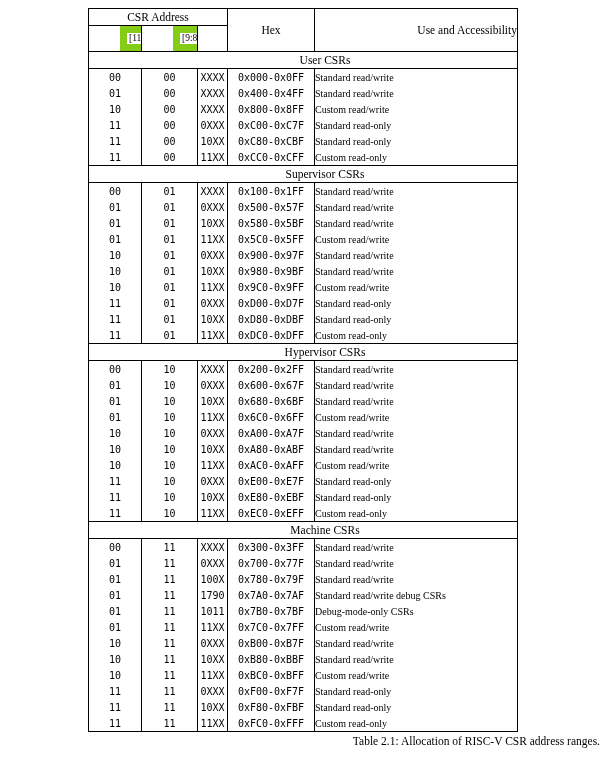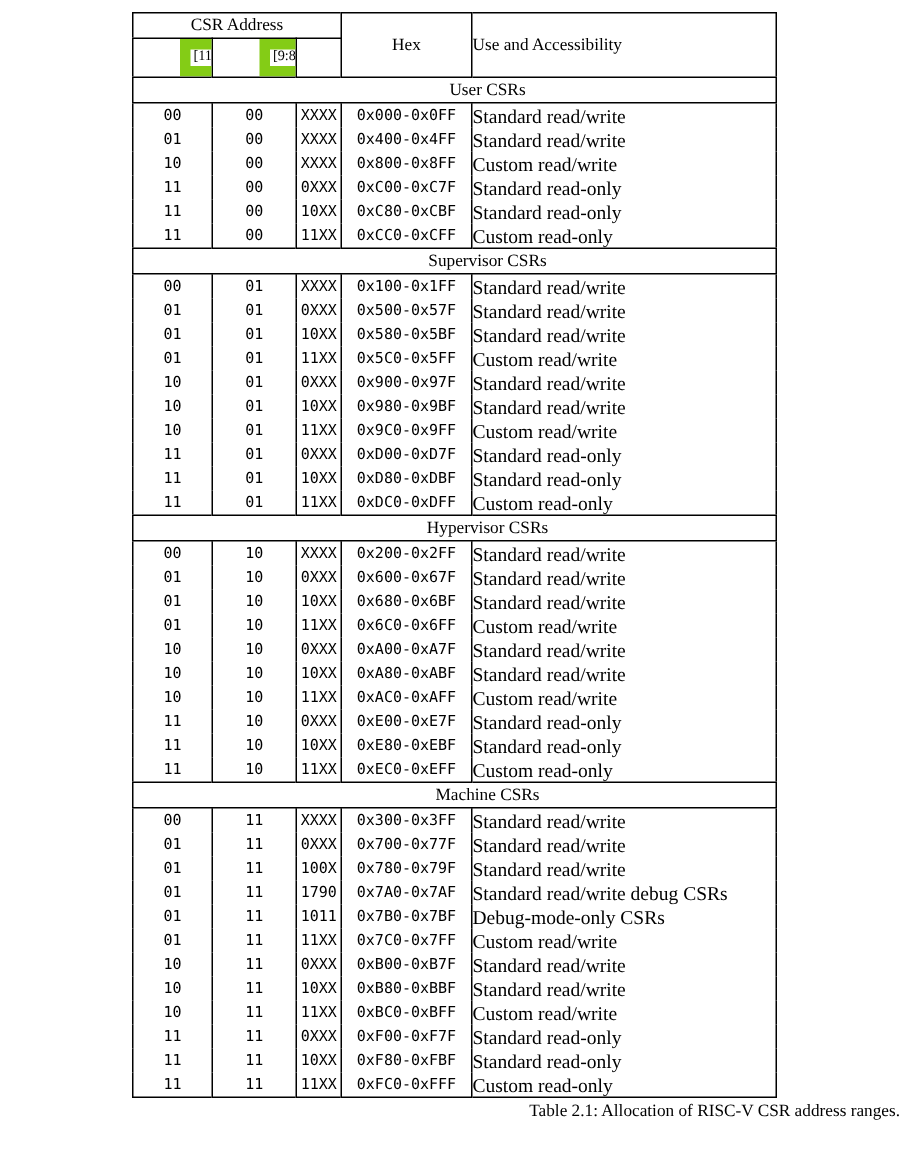--- a/index.html
+++ b/index.html
@@ -43,21 +43,21 @@
     border-right: 1px solid #000;
     text-align: center;
     font-size: 11.5px;
   }
   th.h-hex {
     border-right: 1px solid #000;
     text-align: center;
     font-size: 11.5px;
   }
   th.h-use {
-    text-align: left;
+    text-align: right;
     font-size: 11.5px;
   }
   th.h-bit {
     border-right: 1px solid #000;
     text-align: center;
   }
   .bitbox {
     display: inline-block;
     border: 7px solid #84cc16;
     font-size: 9.5px;
@@ -75,21 +75,21 @@
     padding-left: 44px;
   }
   
   td.mono {
     font-family: "DejaVu Sans Mono", monospace;
     font-size: 10px;
     text-align: center;
   }
   td.c0, td.c1, td.c2, td.c3 { border-right: 1px solid #000; }
   td.use {
-    font-size: 13px;
+    font-size: 10px;
     text-align: left;
     padding-left: 6px;
   }
   .caption {
     position: absolute;
     left: 0;
     top: 735px;
     width: 600px;
     text-align: right;
     font-size: 11.5px;

